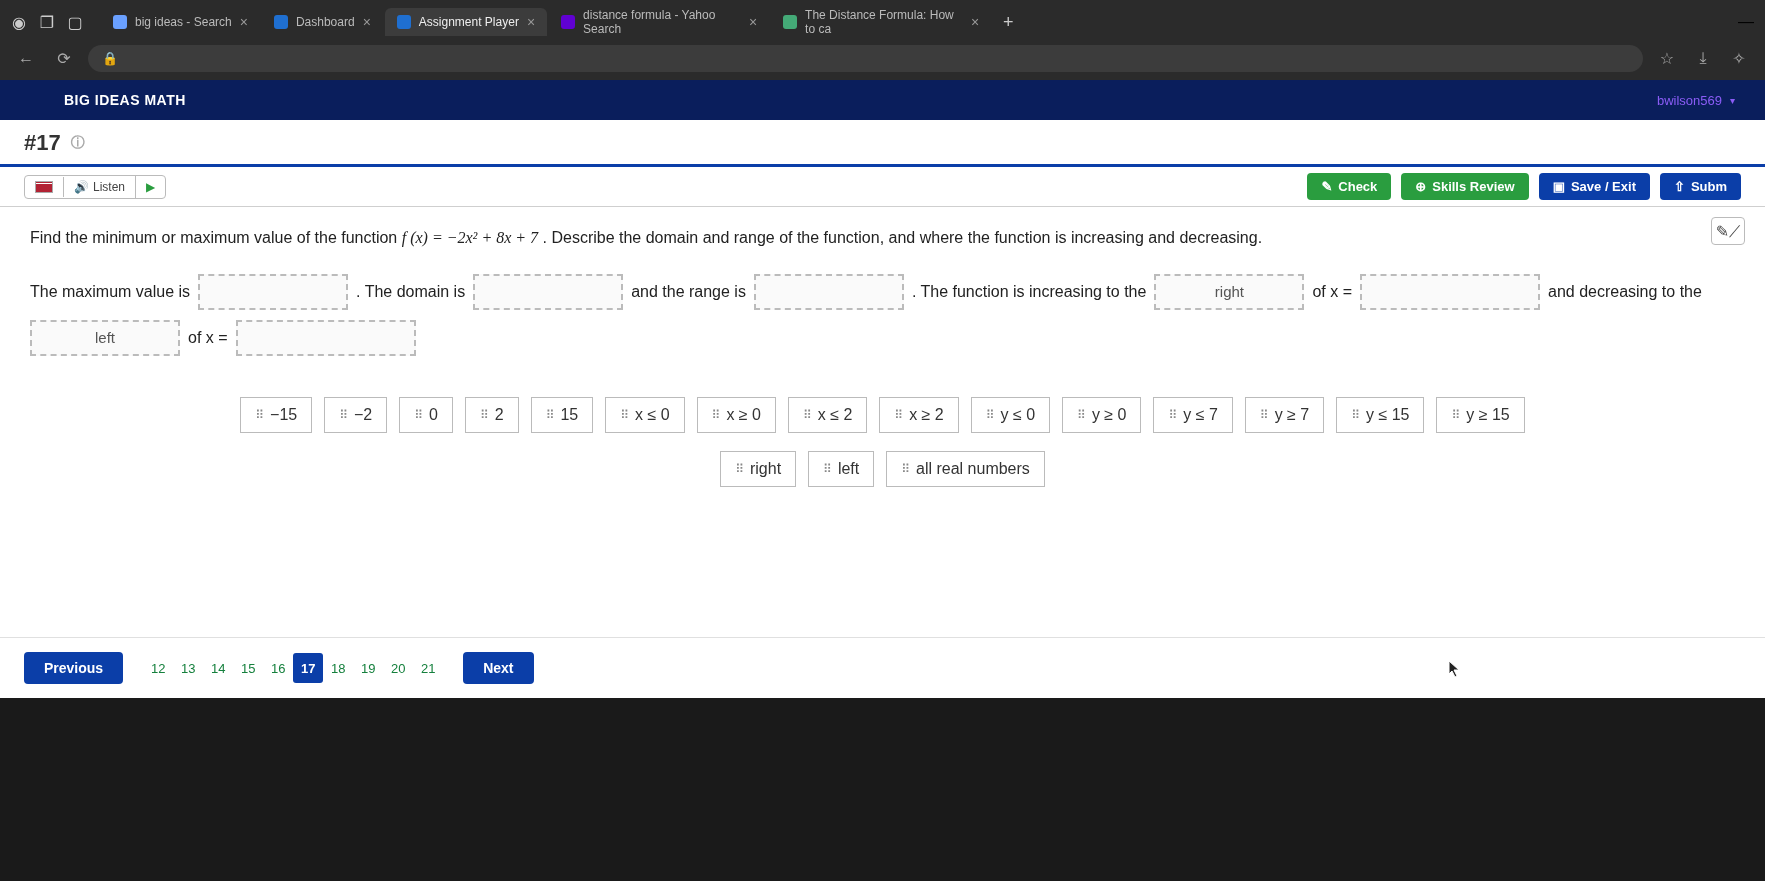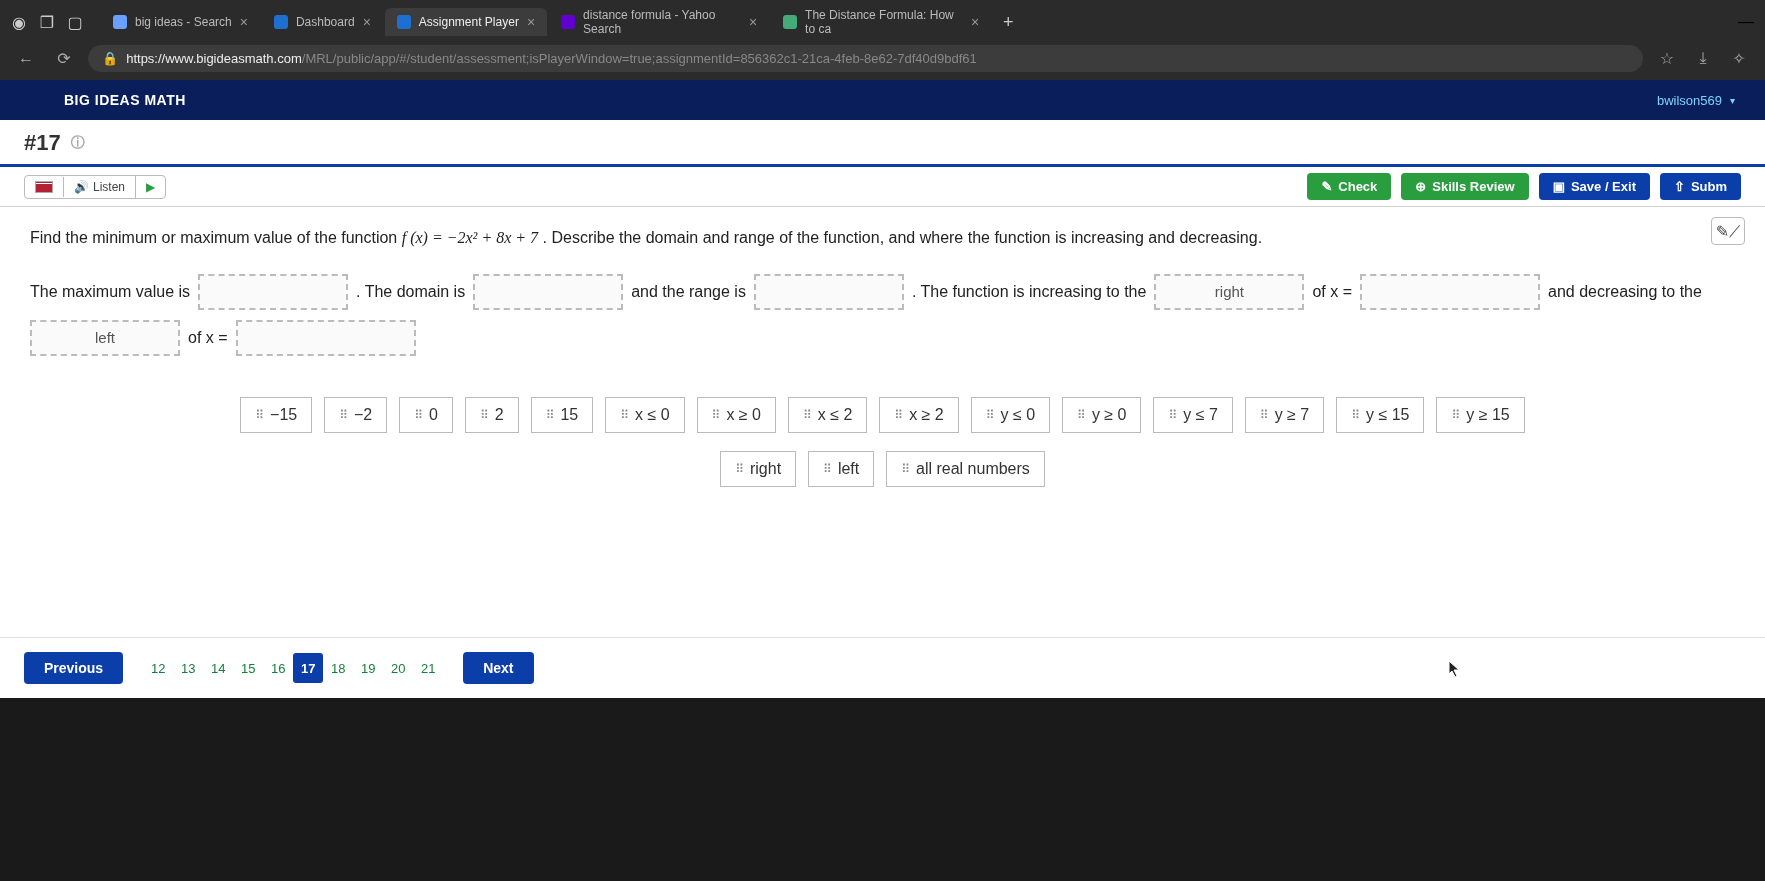--- a/index.html
+++ b/index.html
@@ -21,21 +21,21 @@
   .address-icon { color: #aaa; }
   .url-text { white-space: nowrap; overflow: hidden; }
   .url-host { color: #eee; }
   .url-path { color: #888; }
   .browser-actions { display: flex; gap: 8px; color: #aaa; }
   .browser-action { width: 28px; height: 28px; display: flex; align-items: center; justify-content: center; cursor: pointer; }
   
   .app-header { background: #0a1e5c; color: #fff; display: flex; align-items: center; padding: 0 20px; height: 40px; }
   .app-brand { font-weight: bold; font-size: 14px; letter-spacing: 0.5px; margin-left: 44px; }
   .app-header-spacer { flex: 1; }
-  .user-display { display: flex; align-items: center; gap: 8px; font-size: 13px; color: #7dd3fc; cursor: pointer; padding: 4px 10px; }
+  .user-display { display: flex; align-items: center; gap: 8px; font-size: 13px; color: #8b5cf6; cursor: pointer; padding: 4px 10px; }
   .chev { font-size: 10px; }
   
   .question-bar { background: #fff; border-bottom: 3px solid #0b3ea8; padding: 10px 24px 0 24px; display: flex; align-items: center; }
   .question-num { font-size: 22px; color: #333; font-weight: 600; display: flex; align-items: center; gap: 10px; padding-bottom: 8px; }
   .info-icon { color: #aaa; font-size: 14px; }
   
   .toolbar-row { background: #fff; padding: 6px 24px; display: flex; align-items: center; gap: 0; border-bottom: 1px solid #cfcfcf; }
   .tool-segment { display: flex; align-items: center; border: 1px solid #bbb; border-radius: 4px; overflow: hidden; }
   .seg-btn { padding: 4px 10px; display: flex; align-items: center; gap: 4px; font-size: 12px; color: #444; cursor: pointer; border-right: 1px solid #bbb; }
   .seg-btn:last-child { border-right: none; }
@@ -107,23 +107,20 @@
     <span class="new-tab-btn">+</span>
     <div style="flex:1"></div>
     <span class="window-btn">—</span>
   </div>
 
   <div class="address-bar-row">
     <div class="nav-btn">←</div>
     <div class="nav-btn">⟳</div>
     <div class="address-bar">
       <span class="address-icon">🔒</span>
-      <span class="url-text">
-        <span class="url-host">https://www.bigideasmath.com</span><span class="url-path">/MRL/public/app/#/student/assessment;isPlayerWindow=true;assignmentId=856362c1-21ca-4feb-8e62-7df40d9bdf61</span>
-      </span>
     </div>
     <div class="browser-actions">
       <span class="browser-action">☆</span>
       <span class="browser-action">⤓</span>
       <span class="browser-action">✧</span>
     </div>
   </div>
 </div>
 
 <div class="app-header">

